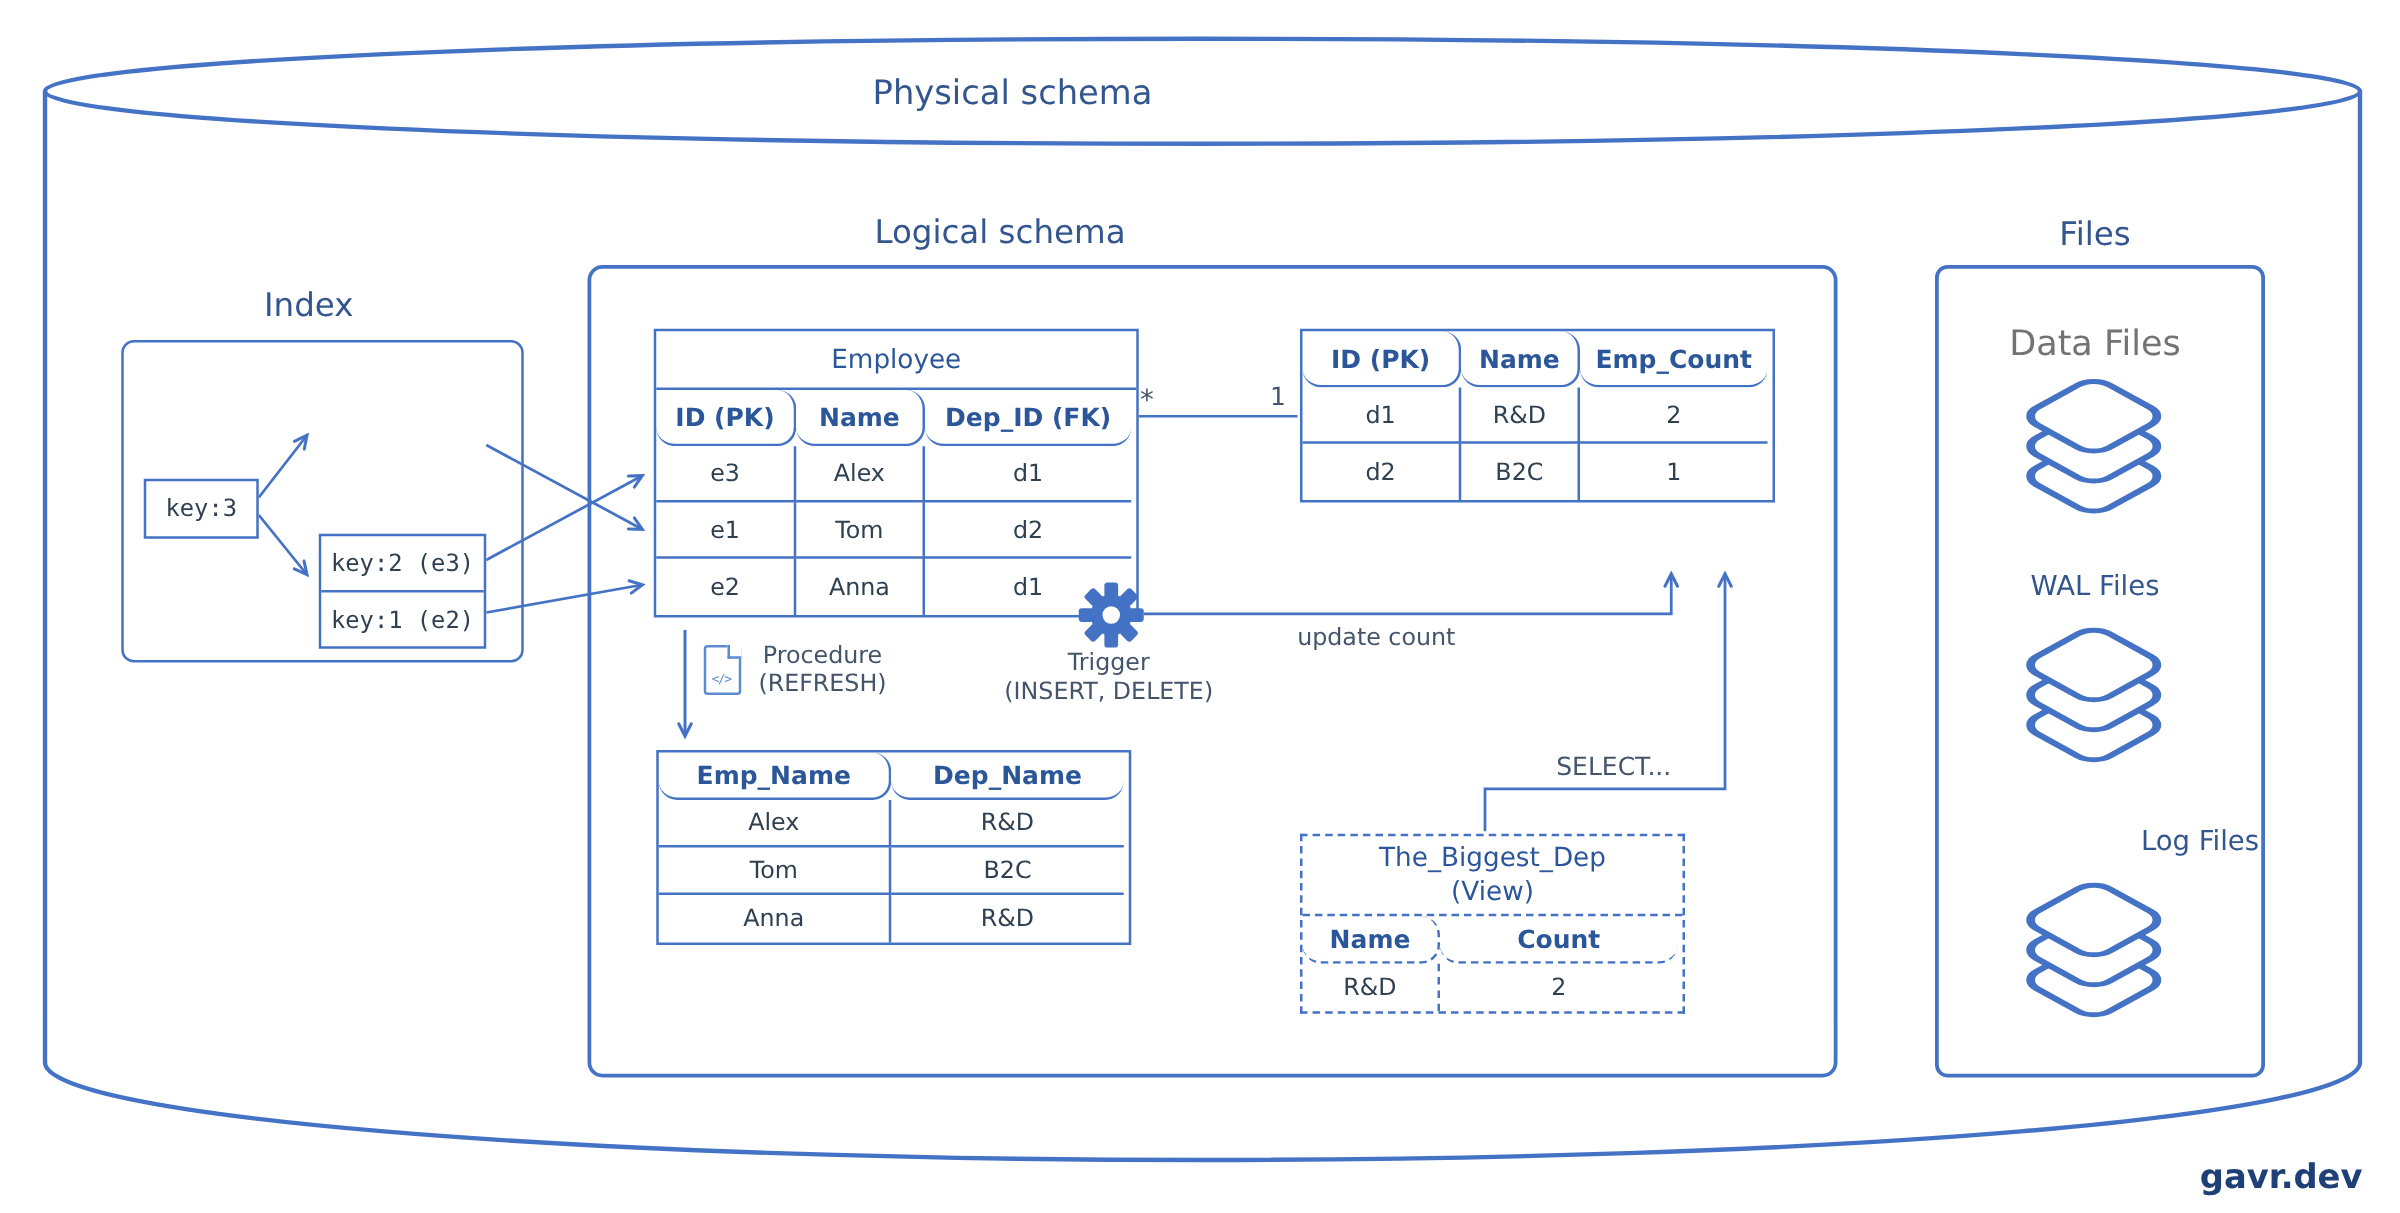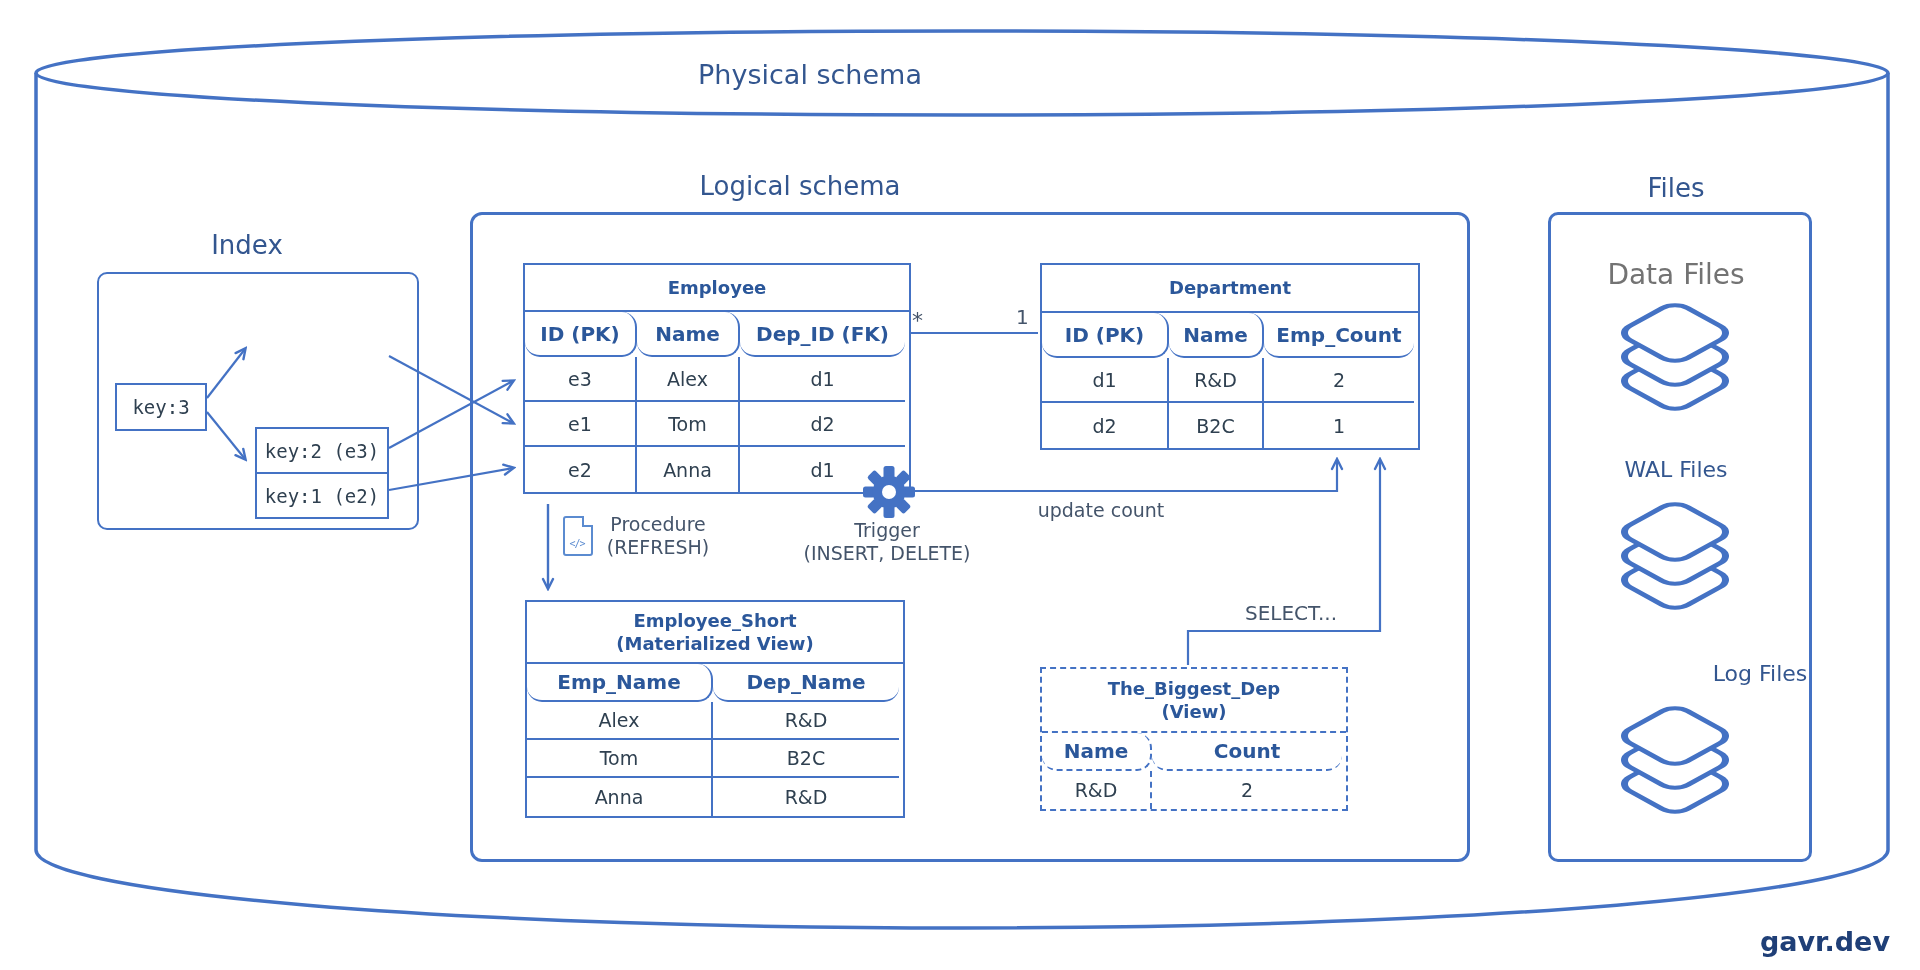--- a/index.html
+++ b/index.html
@@ -7,21 +7,21 @@
     position:relative; width:1920px; height:970px; background:#fff;
     font-family:"DejaVu Sans", sans-serif; overflow:hidden;
   }
   .layer-svg { position:absolute; left:0; top:0; z-index:1; }
   .sec-title { position:absolute; text-align:center; color:#33568f; font-size:26px; z-index:2; }
   .ann { position:absolute; text-align:center; color:#44546a; font-size:19px; line-height:1.18; z-index:2; }
   .frame { position:absolute; border:3px solid #4472c4; border-radius:12px; z-index:2; }
 
   .tbl { position:absolute; background:#fff; border:2px solid #4472c4; --b:#4472c4; z-index:2; }
   .tbl-title { display:flex; flex-direction:column; align-items:center; justify-content:center;
-               font-weight:bold; color:#2b579a; font-size:18px; line-height:1.3;
+               font-weight:normal; color:#2b579a; font-size:21px; line-height:1.3;
                border-bottom:2px var(--bs,solid) var(--b); }
   .grid { display:grid; }
   .grid > div { border-right:2px var(--bs,solid) var(--b); border-bottom:2px var(--bs,solid) var(--b); }
   .g-emp > div:nth-child(3n), .g-dep > div:nth-child(3n),
   .g-short > div:nth-child(2n), .g-view > div:nth-child(2n) { border-right:none; }
   .g-emp > div:nth-child(n+10), .g-dep > div:nth-child(n+7),
   .g-short > div:nth-child(n+7), .g-view > div:nth-child(n+3) { border-bottom:none; }
   .cell { display:flex; align-items:center; justify-content:center; font-size:19px; color:#2f4050; }
   .cell.th { font-weight:bold; color:#2b579a; font-size:20px;border-radius:15px; }
   .tbl-view { border-style:dashed; --bs:dashed; }
@@ -144,39 +144,34 @@
       <div class="cell">e1</div>
       <div class="cell">Tom</div>
       <div class="cell">d2</div>
       <div class="cell">e2</div>
       <div class="cell">Anna</div>
       <div class="cell">d1</div>
     </div>
   </div>
 
   <div class="tbl" style="left:1040px; top:263px; width:376px;">
-    <div class="tbl-title" style="height:46px;">Department</div>
     <div class="grid g-dep" style="grid-template-columns:127px 95px 150px; grid-auto-rows:45px;">
       <div class="cell th">ID (PK)</div>
       <div class="cell th">Name</div>
       <div class="cell th">Emp_Count</div>
       <div class="cell">d1</div>
       <div class="cell">R&amp;D</div>
       <div class="cell">2</div>
       <div class="cell">d2</div>
       <div class="cell">B2C</div>
       <div class="cell">1</div>
     </div>
   </div>
 
   <div class="tbl" style="left:525px; top:600px; width:376px;">
-    <div class="tbl-title" style="height:60px;">
-      <span>Employee_Short</span>
-      <span>(Materialized View)</span>
-    </div>
     <div class="grid g-short" style="grid-template-columns:186px 186px; grid-auto-rows:38px;">
       <div class="cell th">Emp_Name</div>
       <div class="cell th">Dep_Name</div>
       <div class="cell">Alex</div>
       <div class="cell">R&amp;D</div>
       <div class="cell">Tom</div>
       <div class="cell">B2C</div>
       <div class="cell">Anna</div>
       <div class="cell">R&amp;D</div>
     </div>

